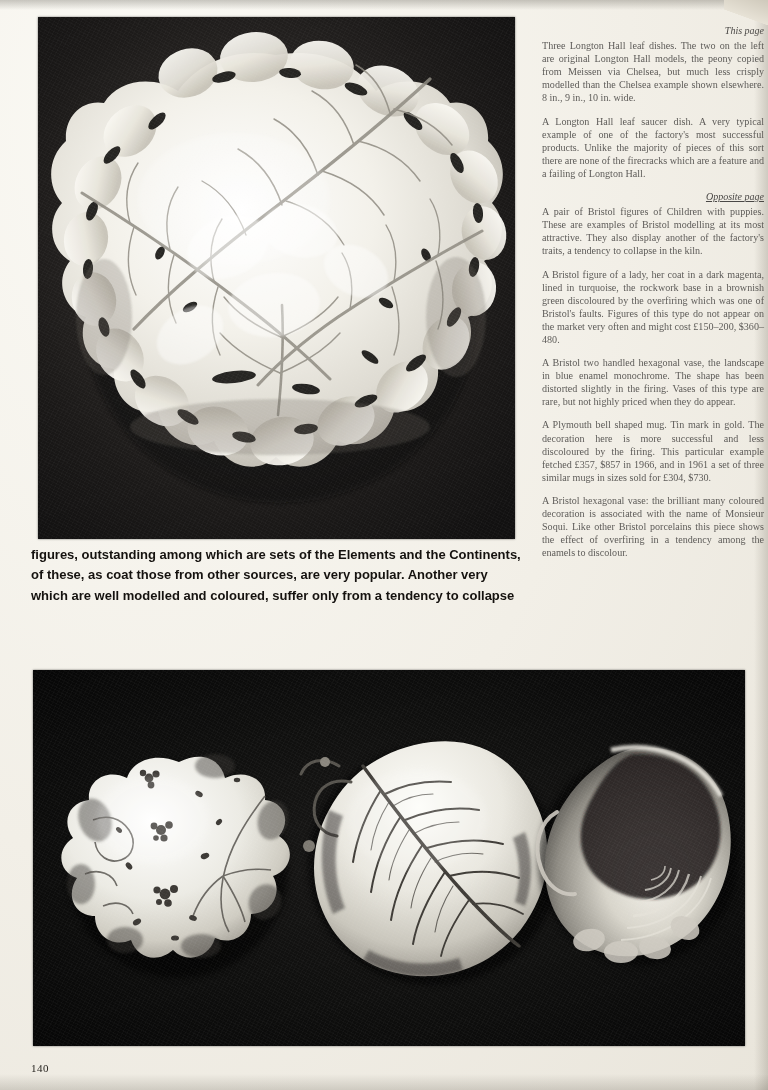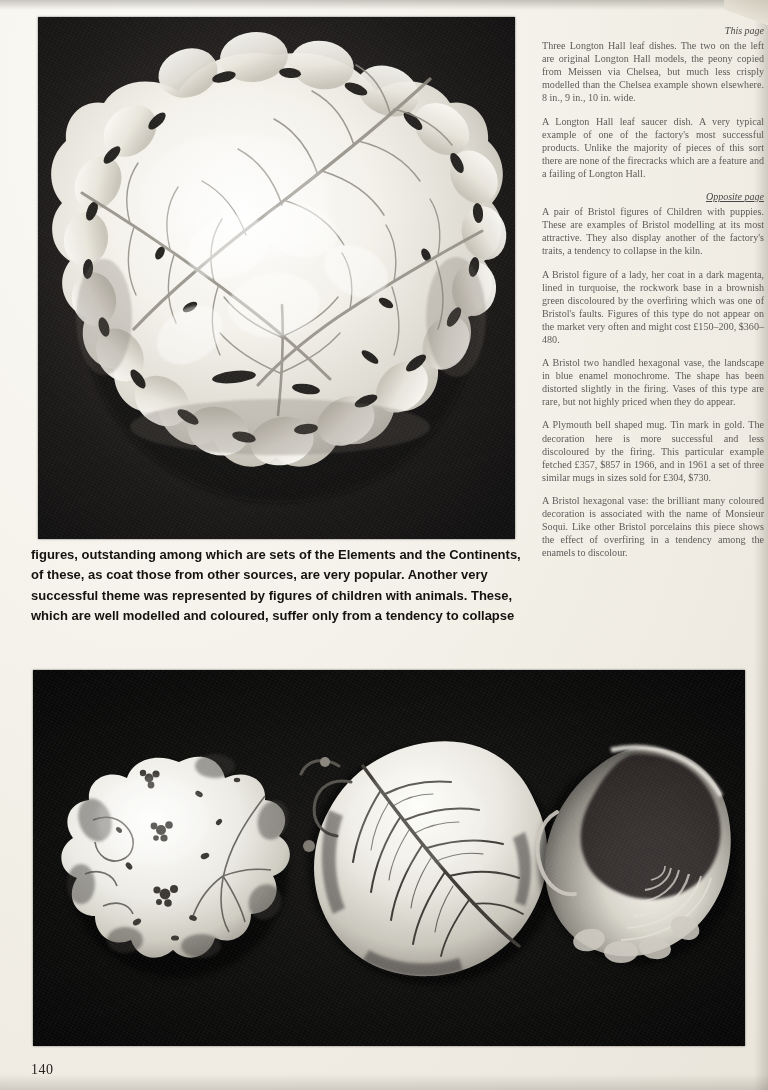--- a/index.html
+++ b/index.html
@@ -109,21 +109,21 @@
     text-justify: inter-word;
   }
   .caption-col p:last-child { margin-bottom: 0; }
   .caption-col .cap-head.second { margin-top: 10px; text-decoration: underline; }
 
   
   .folio {
     position: absolute;
     left: 31px; top: 1062px;
     font-family: "Liberation Serif", serif;
-    font-size: 14px;
+    font-size: 11px;
     color: #26231f;
     letter-spacing: 0.5px;
   }
 </style>
 </head>
 <body>
 
 <div class="page">
 
   <div class="photo top">
@@ -287,21 +287,20 @@
       <ellipse cx="196" cy="182" rx="96" ry="66" fill="#ffffff" opacity="0.22" filter="url(#soft2)"></ellipse>
 
       <rect width="477" height="522" fill="none"></rect>
     </svg>
     <div class="grain"></div>
   </div>
 
   <div class="body-text">
     <span class="ln lead">figures, outstanding among which are sets of the Elements and the Continents,</span>
     <span class="ln lead">of these, as coat those from other sources, are very popular.  Another very</span>
-    <span class="ln lead">successful theme was represented by figures of children with animals.  These,</span>
     <span class="ln lead">which are well modelled and coloured, suffer only from a tendency to collapse</span>
   </div>
 
   <div class="caption-col">
     <div class="cap-head">This page</div>
     <p>Three Longton Hall leaf dishes. The two on the left are original Longton Hall models, the peony copied from Meissen via Chelsea, but much less crisply modelled than the Chelsea example shown elsewhere. 8 in., 9 in., 10 in. wide.</p>
     <p>A Longton Hall leaf saucer dish. A very typical example of one of the factory's most successful products. Unlike the majority of pieces of this sort there are none of the firecracks which are a feature and a failing of Longton Hall.</p>
     <div class="cap-head second">Opposite page</div>
     <p>A pair of Bristol figures of Children with puppies. These are examples of Bristol modelling at its most attractive. They also display another of the factory's traits, a tendency to collapse in the kiln.</p>
     <p>A Bristol figure of a lady, her coat in a dark magenta, lined in turquoise, the rockwork base in a brownish green discoloured by the overfiring which was one of Bristol's faults. Figures of this type do not appear on the market very often and might cost £150–200, $360–480.</p>

